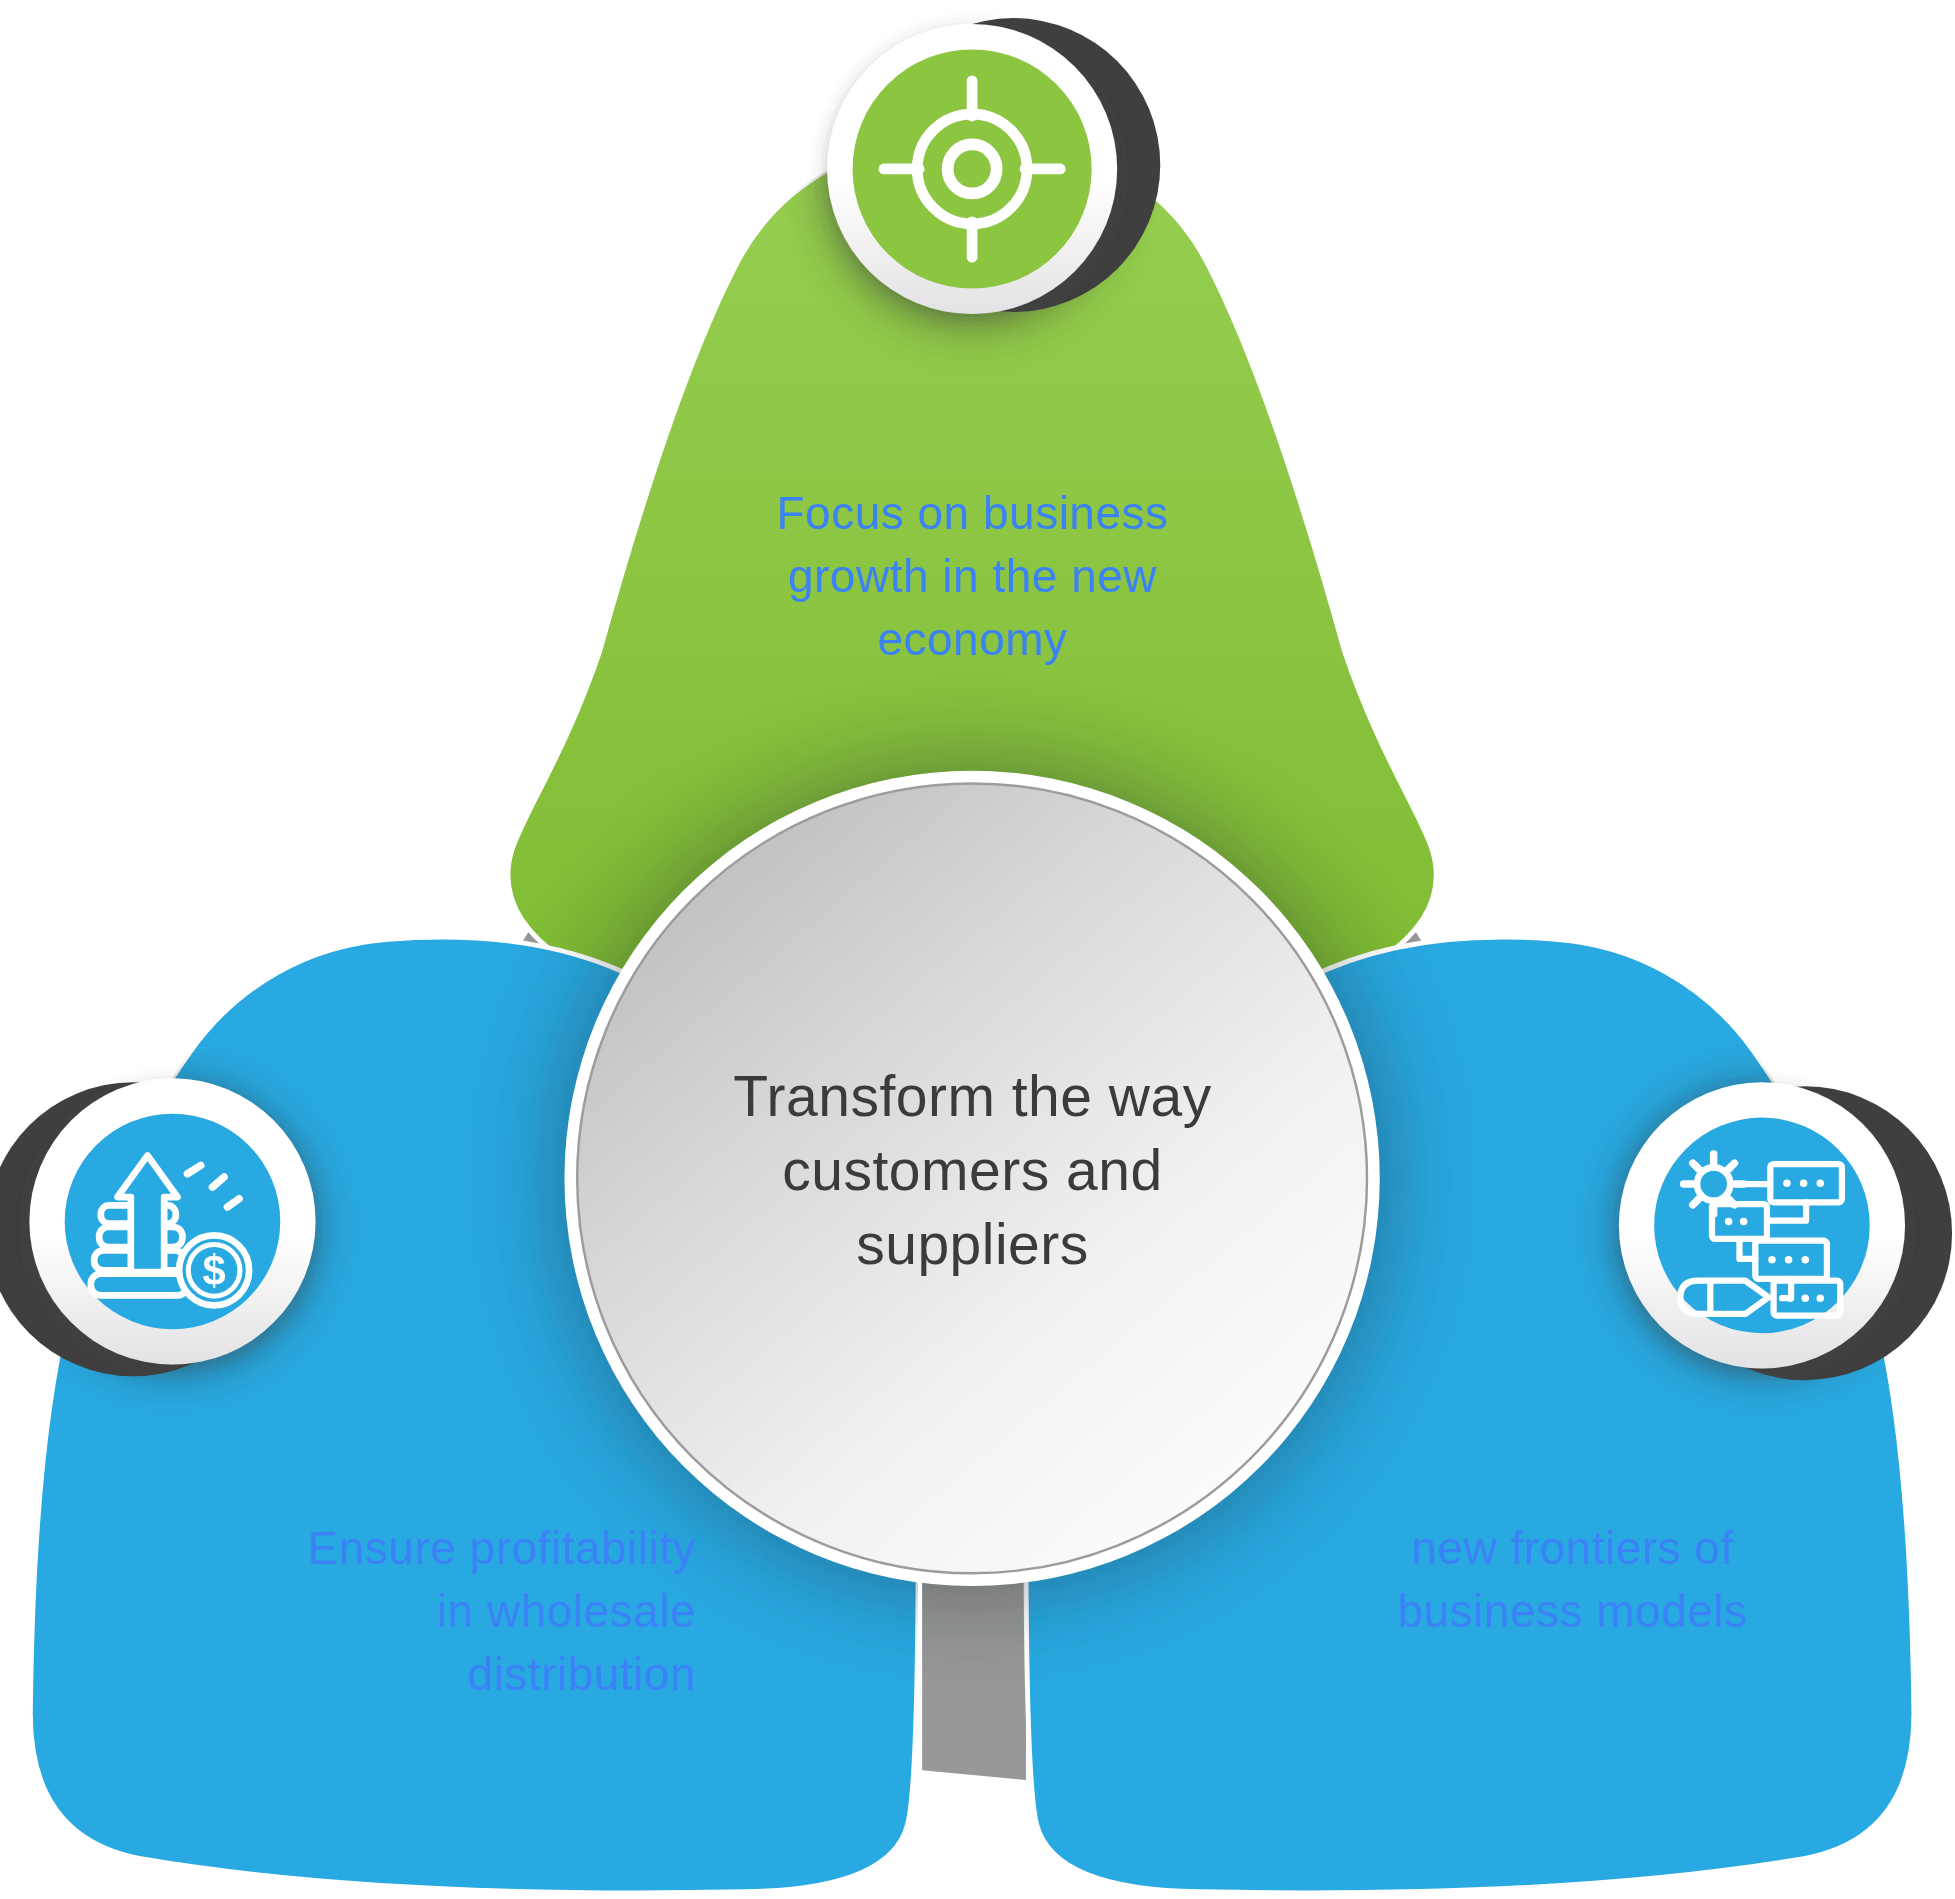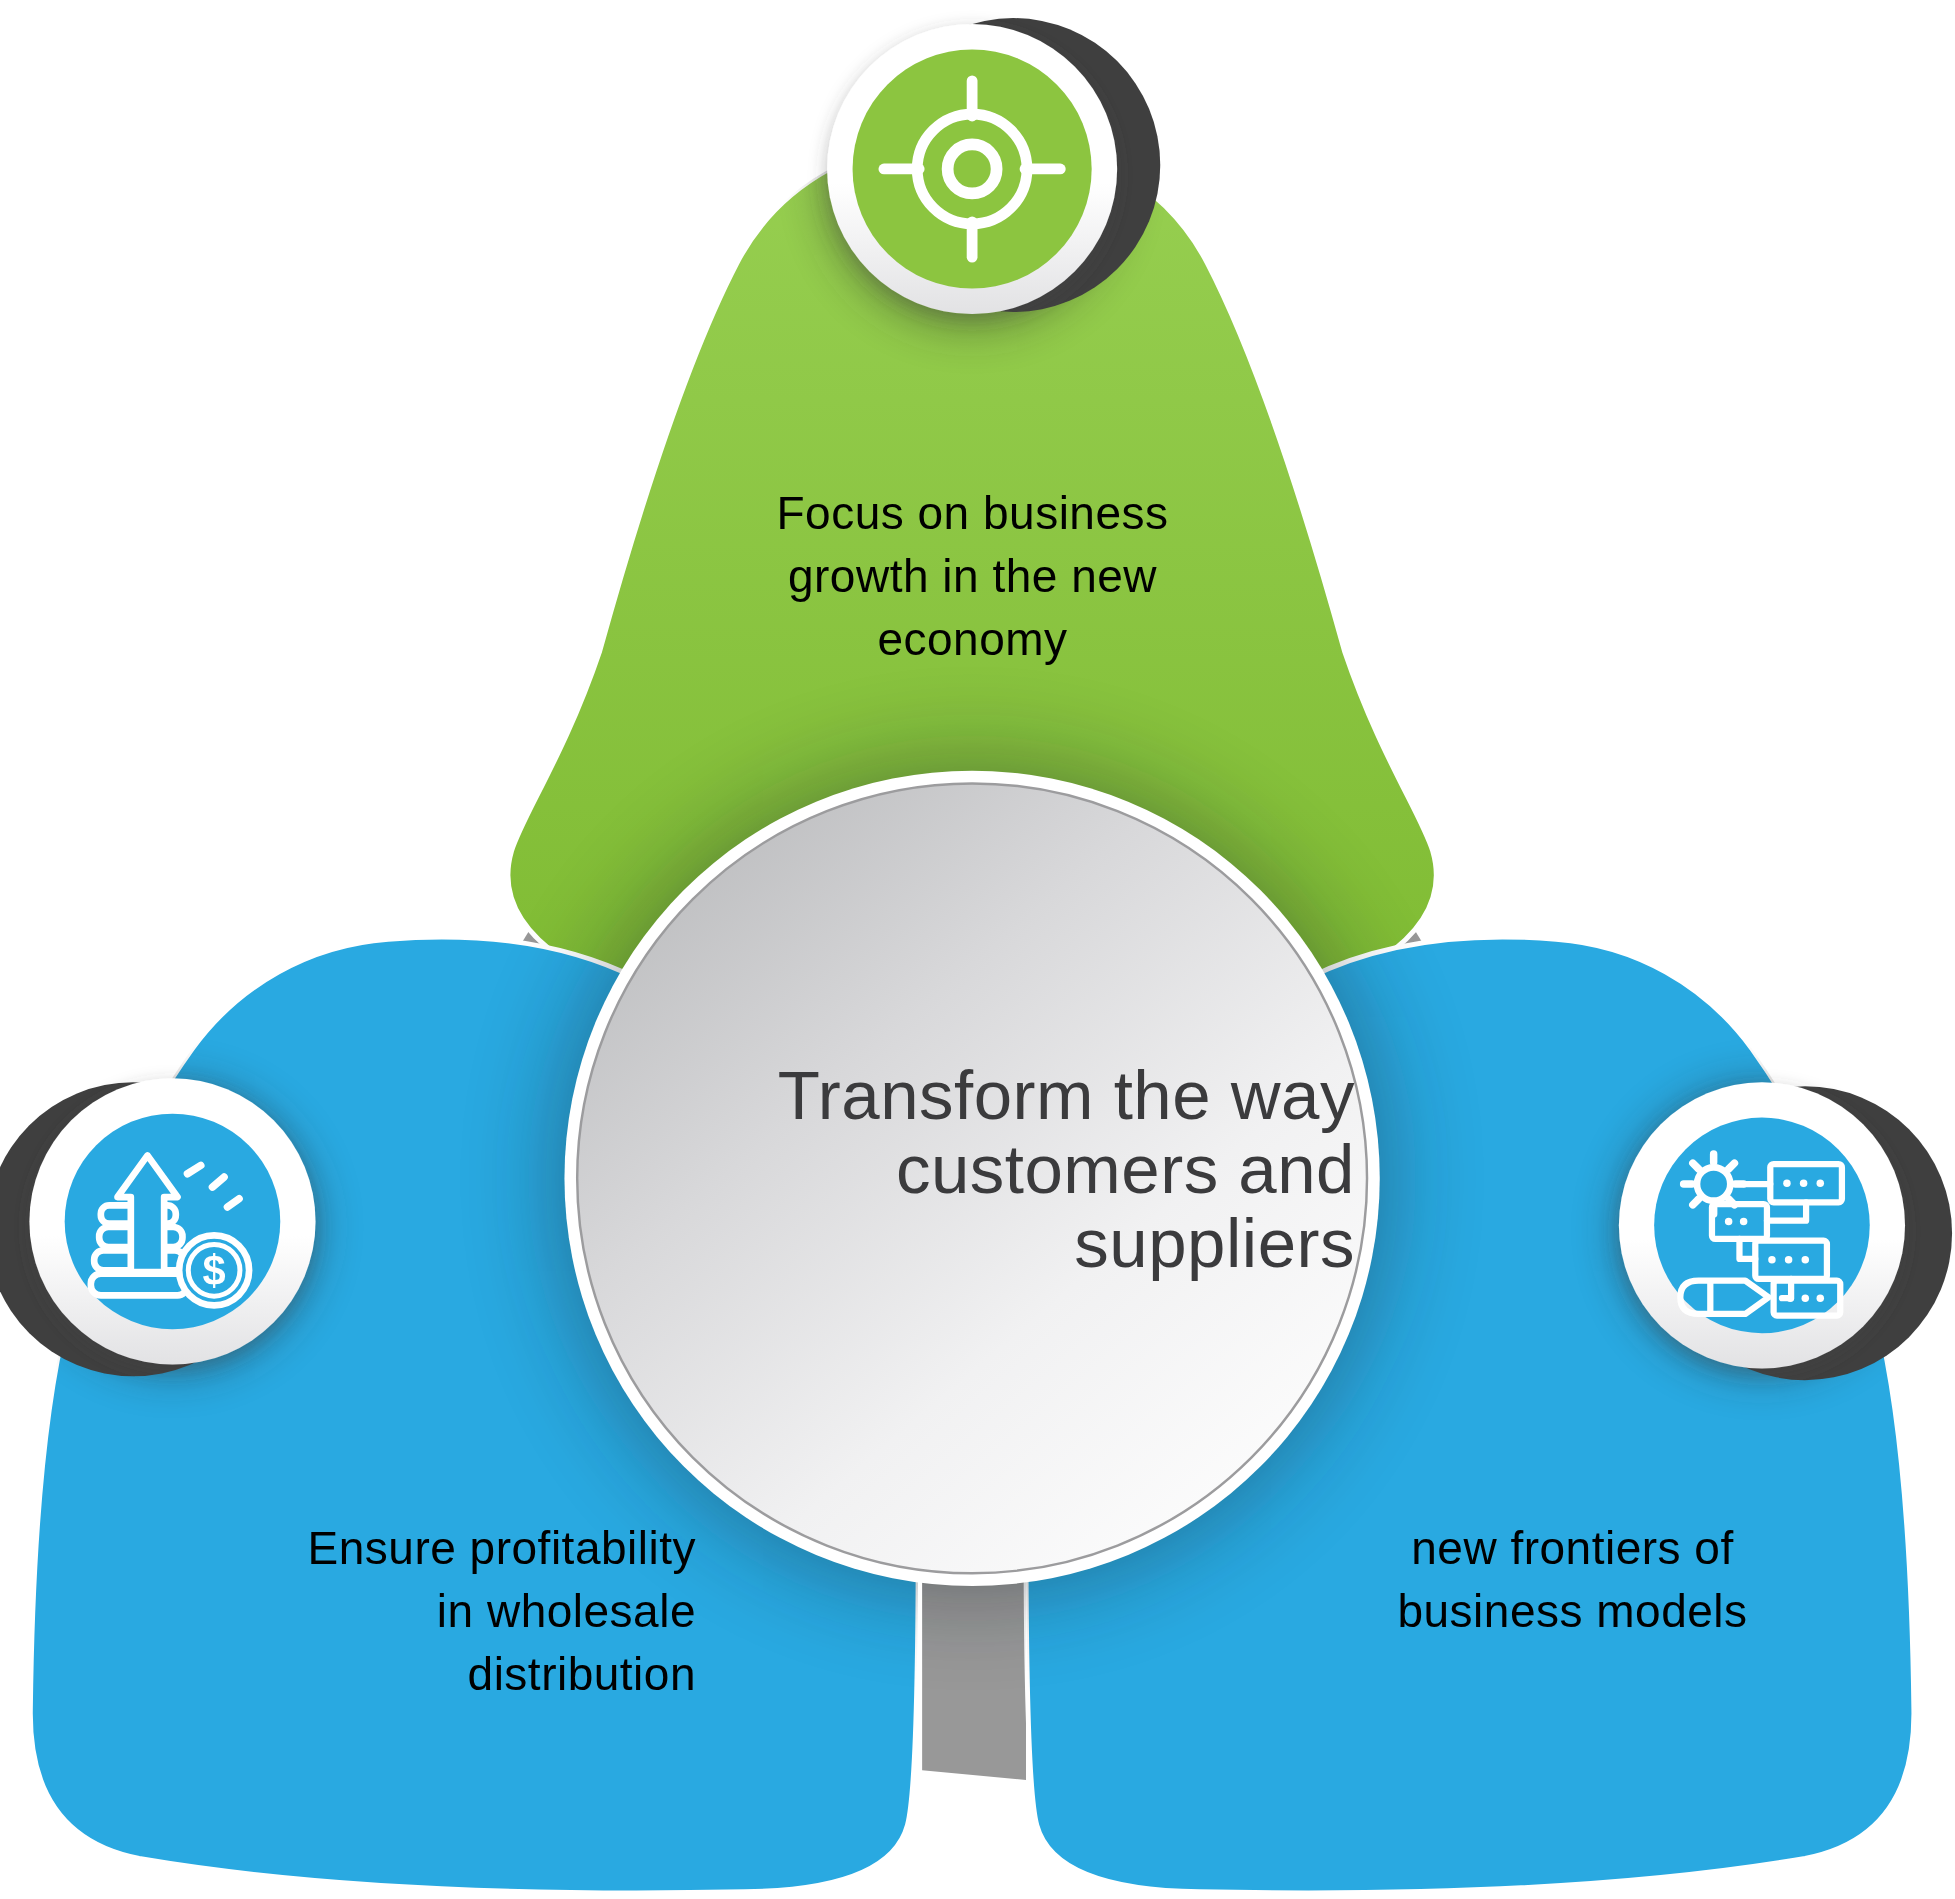--- a/index.html
+++ b/index.html
@@ -7,34 +7,33 @@
     position:relative;
     width:1955px;height:1900px;
     overflow:hidden;
     background:#ffffff;
     font-family:"Liberation Sans", sans-serif;
   }
   #stage svg.art{position:absolute;left:0;top:0;width:1955px;height:1900px;}
   .label{
     position:absolute;
     text-align:center;
-    color:#000000;
+    color:#3b82f6;
     font-size:46px;
     line-height:63px;
     font-weight:400;
     letter-spacing:0.5px;
     pointer-events:none;
   }
   .label span{display:block;}
   .label.center-label{
     color:var(--circle-text,#3b3b3d);
-    font-size:69px;
+    font-size:57px;
     line-height:74px;
     letter-spacing:0.5px;
-    text-align:right;
   }
 </style>
 </head>
 <body>
 
 <div id="stage" style="--green: #8cc540; --green-light: #97cf51; --green-dark: #7eba31; --blue: #29a9e1; --connector: #989898; --icon-shadow: #3f3f3f; --circle-text: #3b3b3d;">
 
 <svg class="art" viewBox="0 0 1995 1938">
   <defs>
     <linearGradient id="greenGrad" x1="0" y1="0" x2="0" y2="1">

